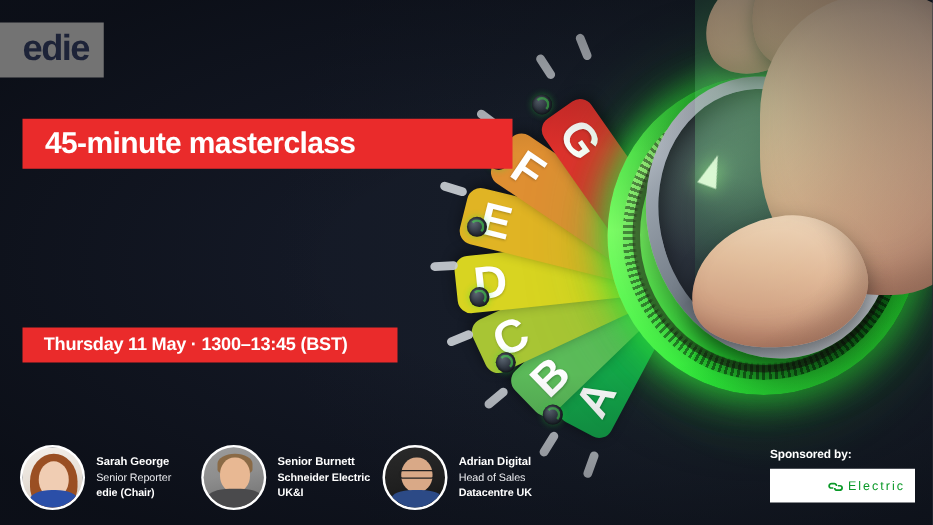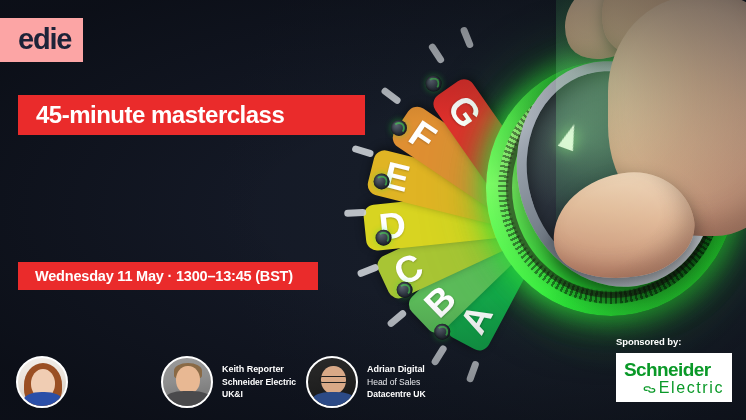--- a/index.html
+++ b/index.html
@@ -208,21 +208,21 @@
   }
 
   
   .logo-row {
     position: absolute;
     left: 0; top: 18px;
     display: flex;
     align-items: center;
   }
   .logo-box {
-    background: #fca5a5;
+    background: #737373;
     padding: 7px 12px 8px 18px;
     display: flex;
     align-items: center;
   }
   .logo-box .edie {
     color: #1d2338;
     font-size: 29px;
     font-weight: 700;
     letter-spacing: -1.2px;
     line-height: 1;
@@ -237,21 +237,21 @@
   }
 
   .red-banner {
     position: absolute;
     background: #ea2b2b;
     display: flex;
     align-items: center;
   }
   .banner-45 {
     left: 18px; top: 95px;
-    width: 347px; height: 40px;
+    width: 392px; height: 40px;
     padding-left: 18px;
     box-sizing: border-box;
   }
   .banner-45 .txt {
     color: #ffffff;
     font-size: 24px;
     font-weight: 700;
     letter-spacing: -0.5px;
   }
   .banner-date {
@@ -405,21 +405,21 @@
     margin-top: 1px;
     align-self: flex-end;
   }
   .sch-mark {
     width: 13px; height: 13px;
     margin-right: 3px;
     position: relative;
   }
   .sch-elec {
     color: #0a9928;
-    font-size: 16px;
+    font-size: 10px;
     letter-spacing: 1.6px;
     line-height: 1;
   }
 </style>
 </head>
 <body>
 
 <div class="stage">
 
   <div class="bg-base"></div>
@@ -493,61 +493,65 @@
       <span class="edie">edie</span>
     </div>
   </div>
 
   <div class="red-banner banner-45">
     <span class="txt">45-minute masterclass</span>
   </div>
 
 
   <div class="red-banner banner-date">
-    <span class="txt">Wednesday 11 May · 1300–13:45 (BST)</span>
+    <span class="txt">Thursday 11 May · 1300–13:45 (BST)</span>
   </div>
 
   <div class="speakers" id="speakers">
       <div class="speaker">
         <div class="avatar av-sarah">
           <div class="face hair"></div>
           <div class="face skin"></div>
           <div class="face neck"></div>
           <div class="face shirt"></div>
         </div>
+        <div class="sp-text">
+          <div class="sp-name">Sarah George</div>
+          <div>Senior Reporter</div>
+          <div class="sp-org">edie (Chair)</div>
+        </div>
       </div>
       <div class="speaker">
         <div class="avatar av-keith">
           <div class="face hair"></div>
           <div class="face skin"></div>
           <div class="face shirt"></div>
         </div>
         <div class="sp-text">
-          <div class="sp-name">Keith Reporter</div>
+          <div class="sp-name">Senior Burnett</div>
           <div class="sp-org">Schneider Electric UK&amp;I</div>
         </div>
       </div>
       <div class="speaker">
         <div class="avatar av-adrian">
           <div class="face skin"></div>
           <div class="face glasses"></div>
           <div class="face shirt"></div>
         </div>
         <div class="sp-text">
           <div class="sp-name">Adrian Digital</div>
           <div>Head of Sales</div>
           <div class="sp-org">Datacentre UK</div>
         </div>
       </div>
     </div>
 
   <div class="sponsor">
     <div class="sponsor-label">Sponsored by:</div>
     <div class="sponsor-logo">
-      <span class="sch-name">Schneider</span>
       <span class="sch-sub-row">
         <span class="sch-mark">
           <svg width="13" height="13" viewBox="0 0 13 13" aria-hidden="true">
             <path d="M3.3 3.2c-1.6 0-2.7 1.1-2.7 2.5 0 1.3 1 2.3 2.4 2.3h1.6V6.8H3.2c-.7 0-1.2-.45-1.2-1.05S2.5 4.6 3.25 4.6h2.1c.75 0 1.2.5 1.2 1.1h1.4c0-1.4-1.1-2.5-2.6-2.5z" fill="#0a9928"></path>
             <path d="M9.7 9.8c1.6 0 2.7-1.1 2.7-2.5 0-1.3-1-2.3-2.4-2.3H8.4v1.2h1.4c.7 0 1.2.45 1.2 1.05S10.5 8.4 9.75 8.4h-2.1c-.75 0-1.2-.5-1.2-1.1H5.05c0 1.4 1.1 2.5 2.6 2.5z" fill="#0a9928"></path>
           </svg>
         </span>
         <span class="sch-elec">Electric</span>
       </span>
     </div>

